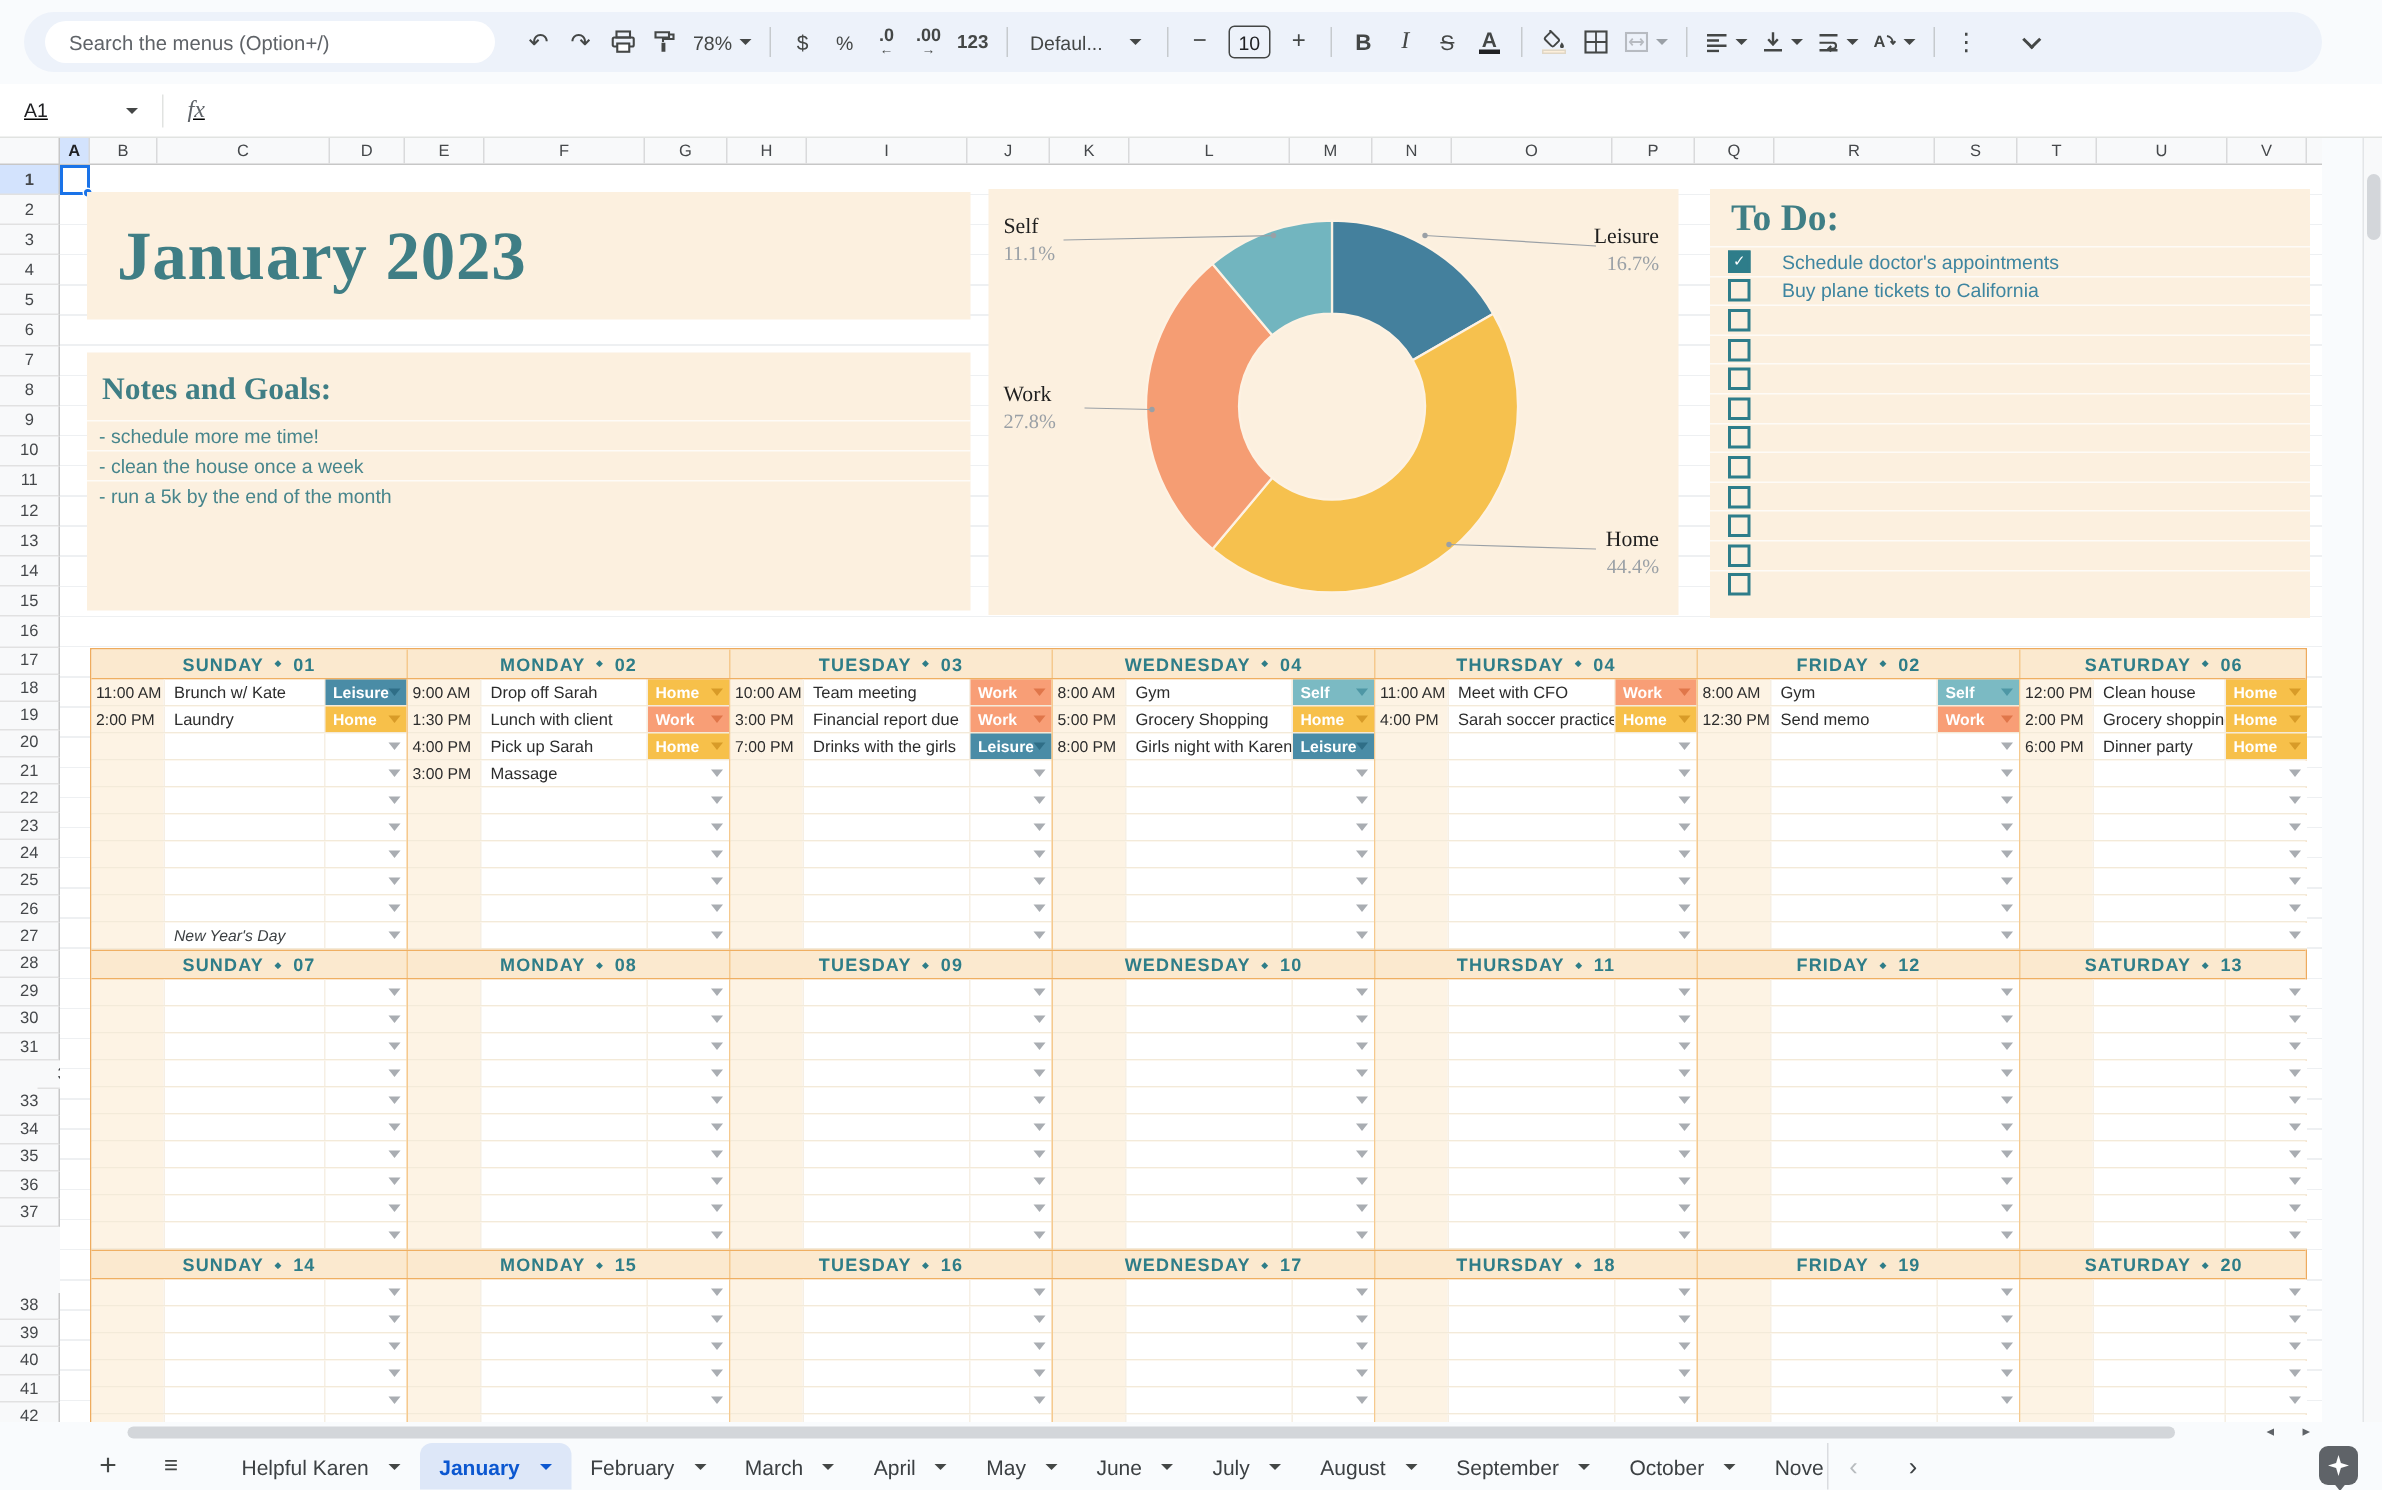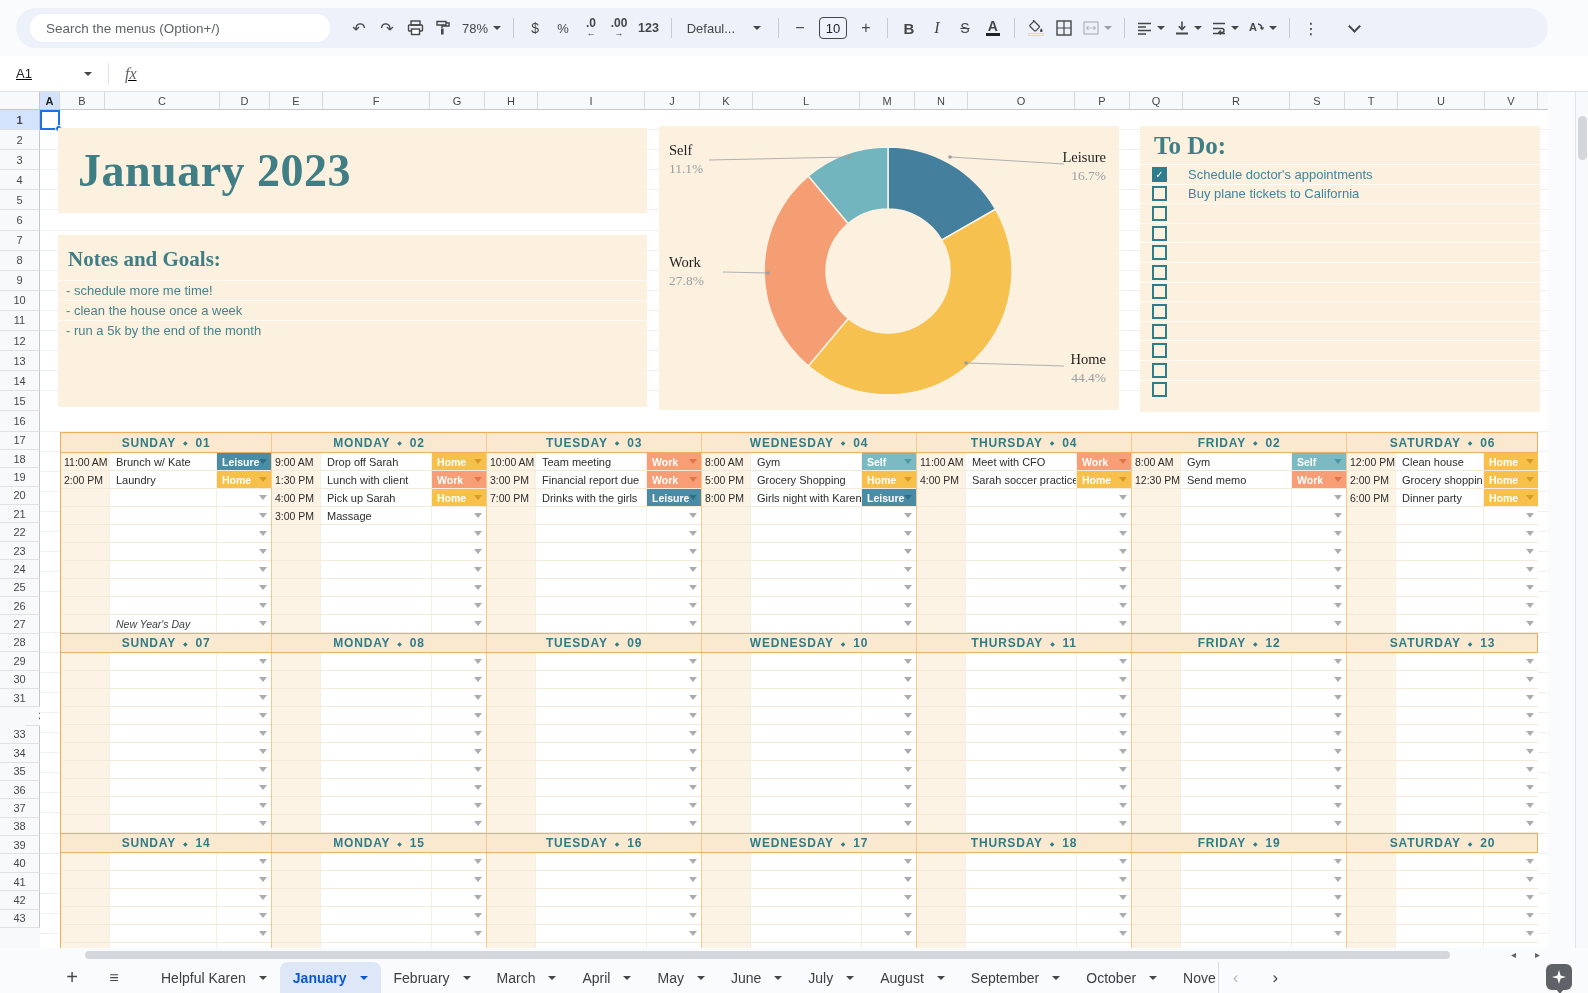--- a/index.html
+++ b/index.html
@@ -327,21 +327,21 @@
       <div class="rowhead" style="height: 18.4px;">28</div>
       <div class="rowhead" style="height: 18.4px;">29</div>
       <div class="rowhead" style="height: 18.4px;">30</div>
       <div class="rowhead" style="height: 18.4px;">31</div>
       <div class="rowhead" style="height: 18.4px; margin-left: 25px;">32</div>
       <div class="rowhead" style="height: 18.4px;">33</div>
       <div class="rowhead" style="height: 18.4px;">34</div>
       <div class="rowhead" style="height: 18.4px;">35</div>
       <div class="rowhead" style="height: 18.4px;">36</div>
       <div class="rowhead" style="height: 18.4px;">37</div>
-      <div class="rowhead" style="height: 18.4px;">38</div>
+      <div class="rowhead" style="height: 18.4px; margin-top: 44px;">38</div>
       <div class="rowhead" style="height: 18.4px;">39</div>
       <div class="rowhead" style="height: 18.4px;">40</div>
       <div class="rowhead" style="height: 18.4px;">41</div>
       <div class="rowhead" style="height: 18.4px;">42</div>
       <div class="rowhead" style="height: 18.4px;">43</div>
     </div>
 
   <div id="canvas">
     <div class="sel-cell">
         <div class="handle"></div>

